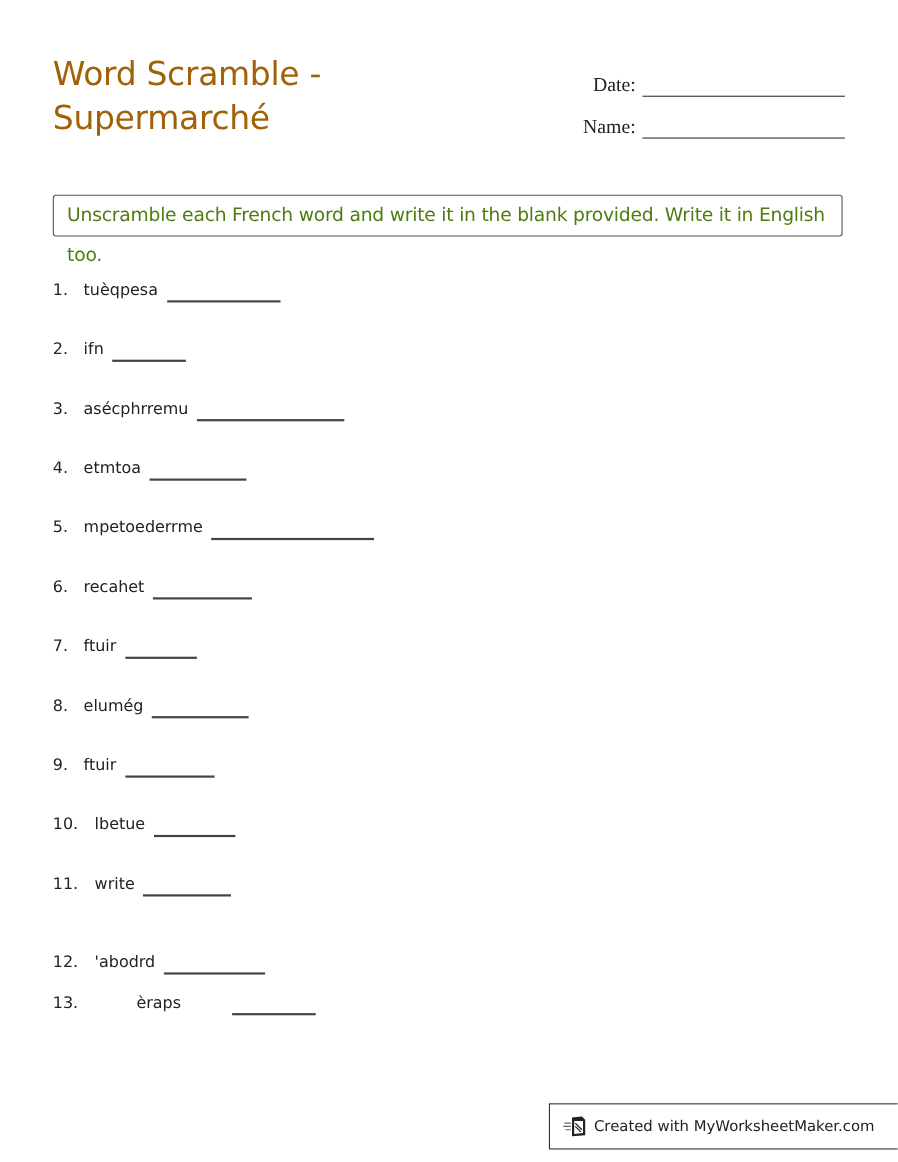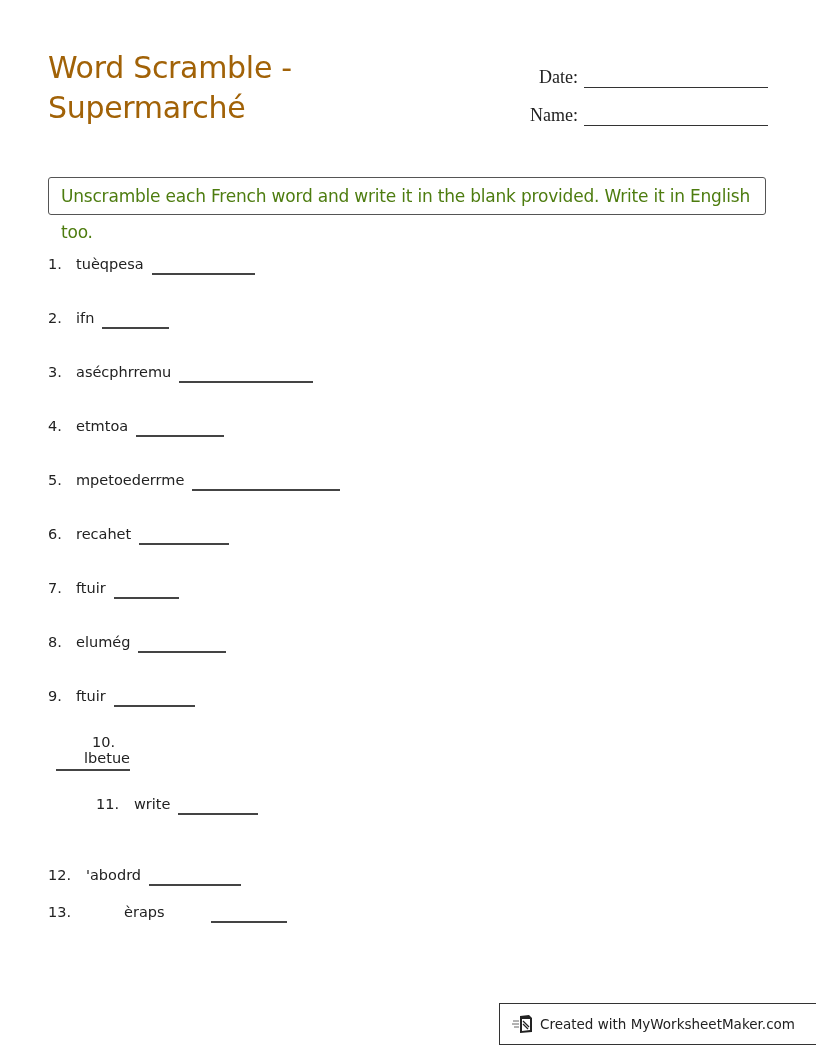--- a/index.html
+++ b/index.html
@@ -92,26 +92,26 @@
     <div class="item" style="top: 626px;">
       <span class="num" style="width: 28px;">8.</span>
       <span class="word">elumég</span>
       <span class="blank" style="width: 88px;"></span>
     </div>
     <div class="item" style="top: 680px;">
       <span class="num" style="width: 28px;">9.</span>
       <span class="word">ftuir</span>
       <span class="blank" style="width: 81px;"></span>
     </div>
-    <div class="item" style="top: 734px; flex-direction: column;">
+    <div class="item" style="top: 734px;">
       <span class="num" style="width: 38px;">10.</span>
       <span class="word">lbetue</span>
       <span class="blank" style="width: 74px;"></span>
     </div>
-    <div class="item" style="top: 788px; margin-left: 48px;">
+    <div class="item" style="top: 788px;">
       <span class="num" style="width: 38px;">11.</span>
       <span class="word">write</span>
       <span class="blank" style="width: 80px;"></span>
     </div>
     <div class="item" style="top: 842px; margin-top: 17px;">
       <span class="num" style="width: 38px;">12.</span>
       <span class="word">'abodrd</span>
       <span class="blank" style="width: 92px;"></span>
     </div>
     <div class="item" style="top: 896px; gap: 38px;">

